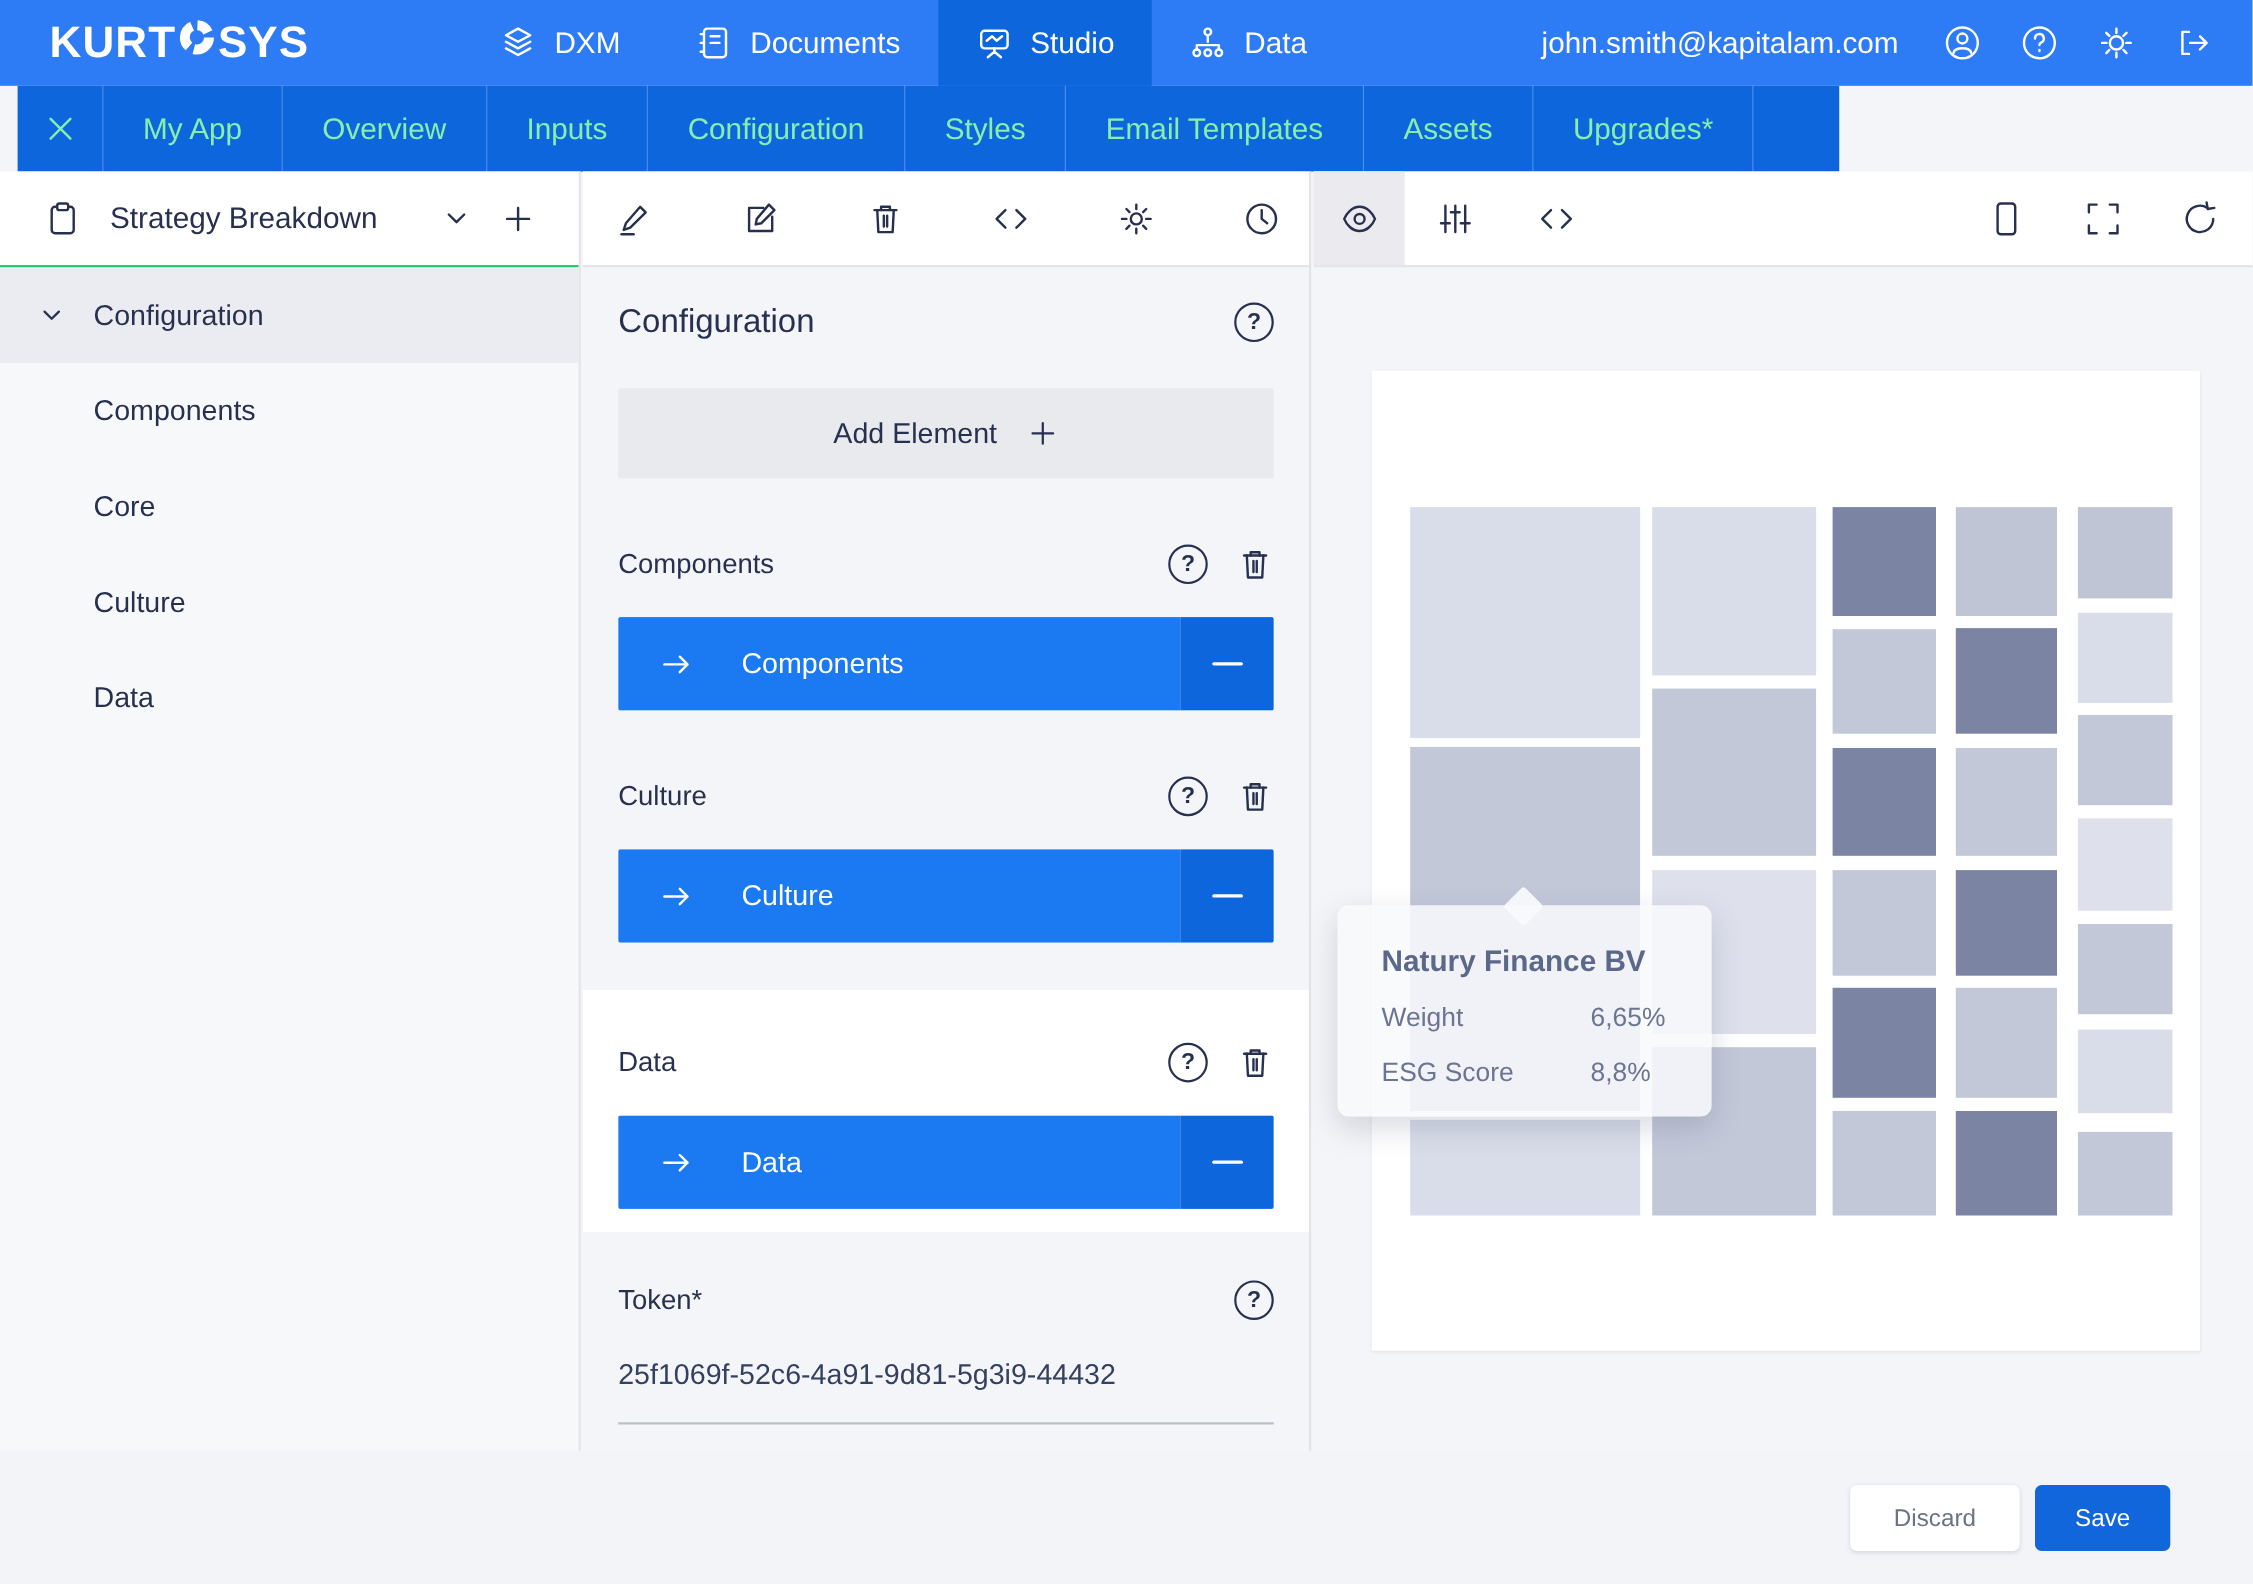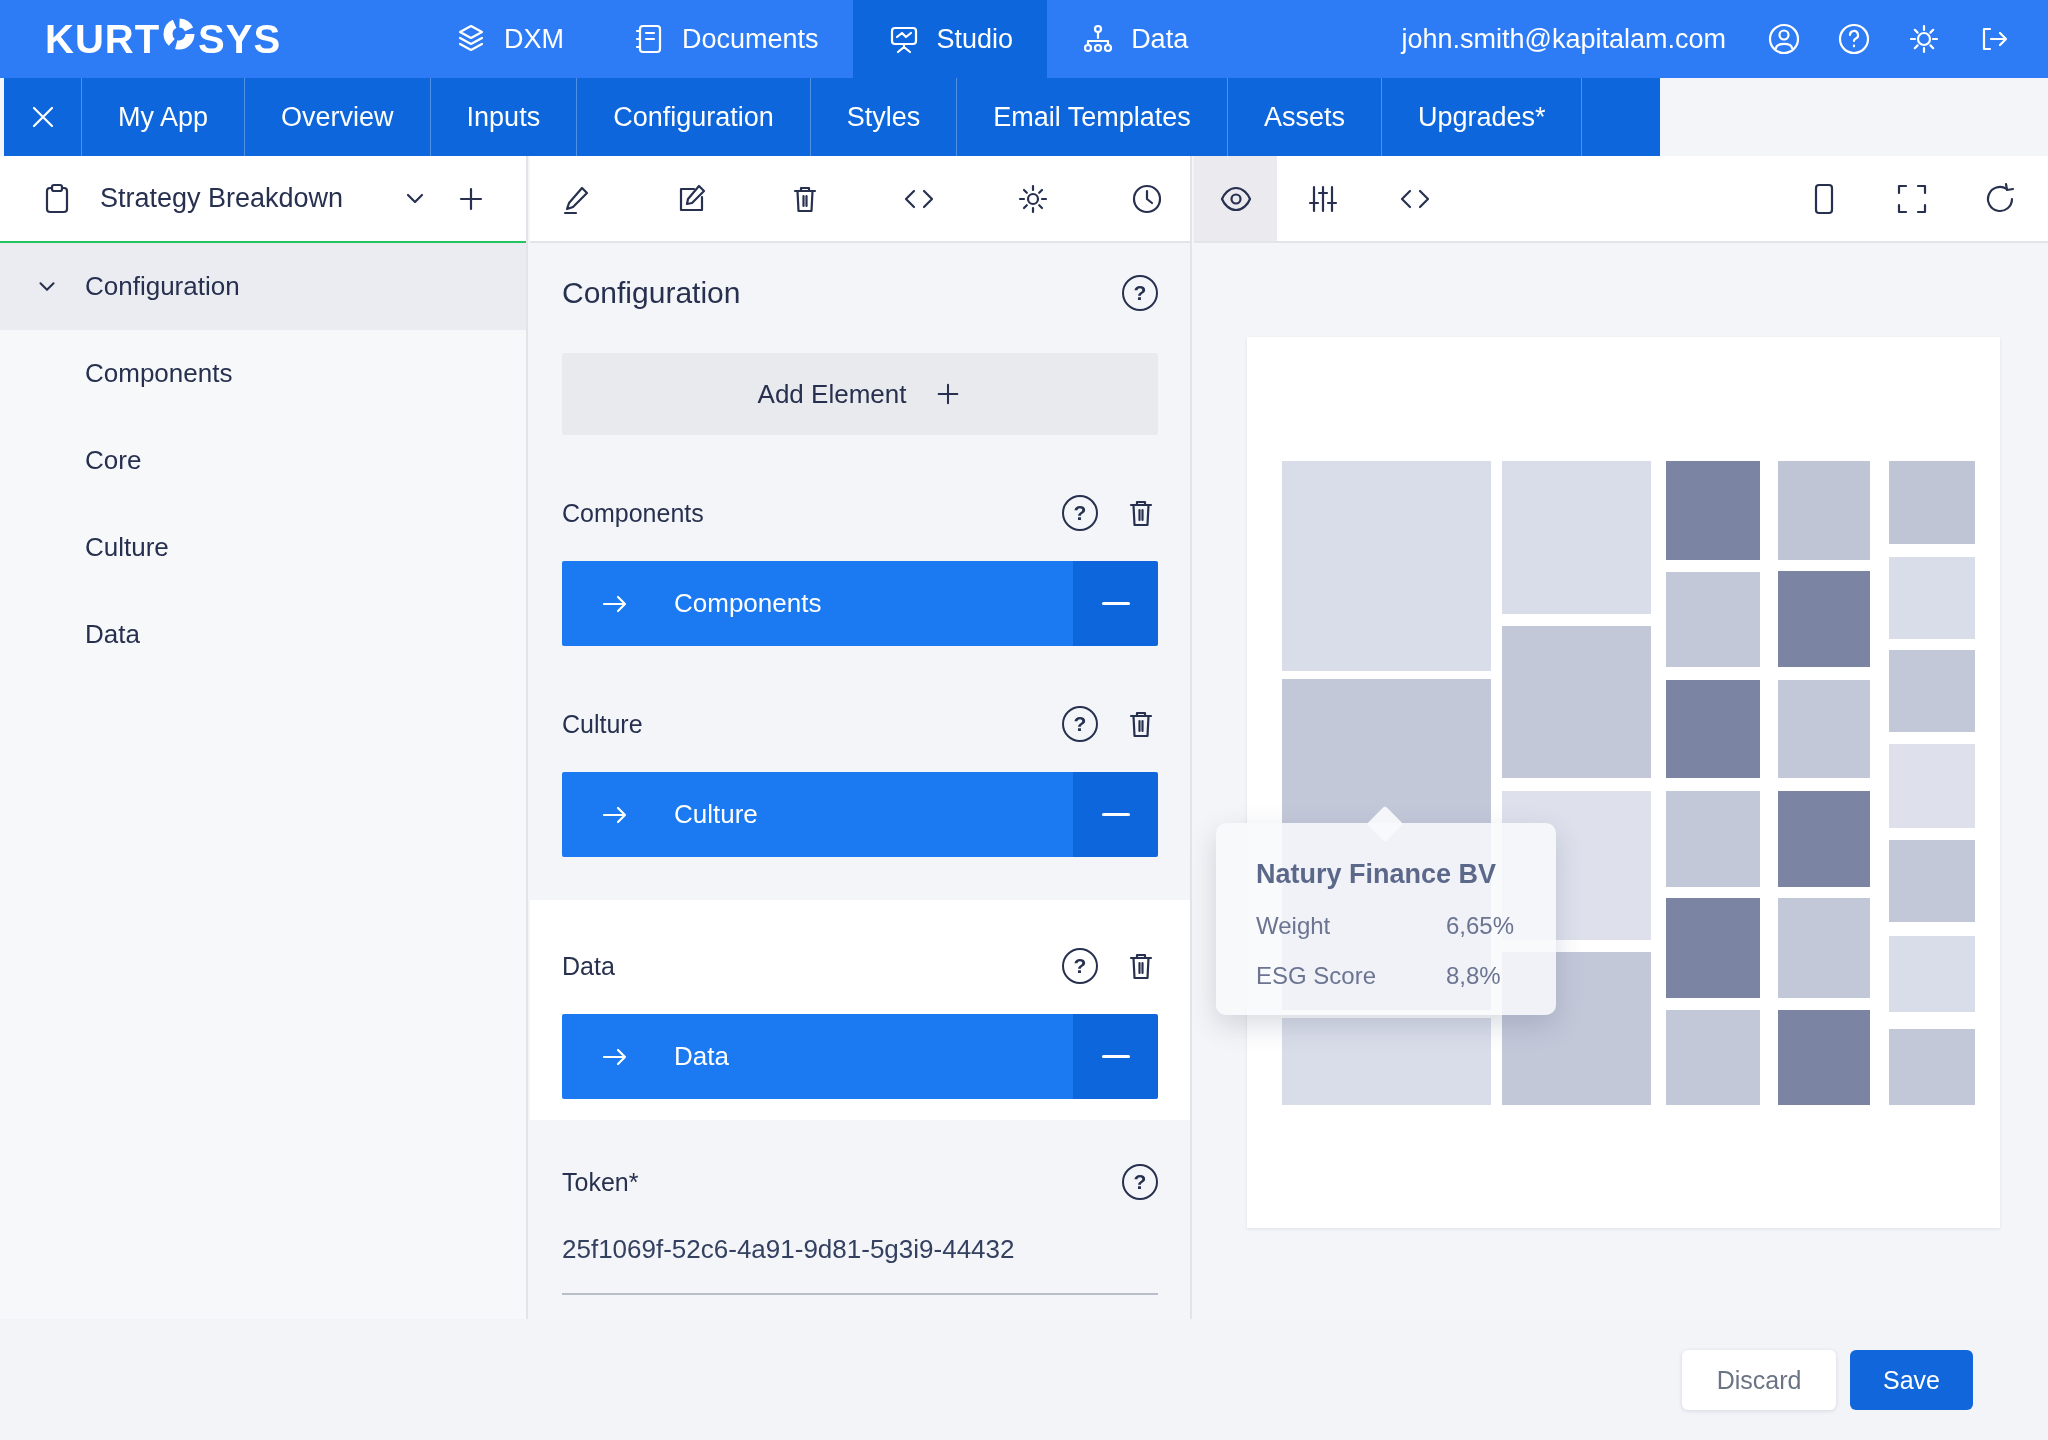--- a/index.html
+++ b/index.html
@@ -16,21 +16,21 @@
   .logo-text { font-size:40px; font-weight:bold; letter-spacing:1px; display:flex; align-items:flex-start; }
   .logo-o { width:34px; height:34px; margin:0 2px; }
   .topnav-center { display:flex; align-items:stretch; }
   .topnav-item { display:flex; align-items:center; gap:16px; padding:0 34px; font-size:27px; cursor:pointer; }
   .topnav-item.active { background:#0D66DC; }
   .topnav-right { margin-left:auto; display:flex; align-items:center; gap:34px; padding-right:36px; }
   .topnav-email { font-size:27px; margin-right:6px; }
   .nav-icbtn { width:36px; height:36px; display:flex; align-items:center; justify-content:center; cursor:pointer; }
 
   
-  .subnav { position:absolute; left:4px; top:78px; width:1656px; height:78px; background:#0D66DC; display:flex; color:#ffffff; }
+  .subnav { position:absolute; left:16px; top:78px; width:1656px; height:78px; background:#0D66DC; display:flex; color:#86efac; }
   .subnav-item { display:flex; align-items:center; padding:0 36px; font-size:27px; border-right:1px solid rgba(255,255,255,0.28); cursor:pointer; }
   .subnav-close { width:78px; justify-content:center; padding:0; }
 
   
   .workspace { position:absolute; left:0; top:156px; width:2048px; height:1163px; }
   .panel-toolbar { height:87px; background:#fff; border-bottom:2px solid #E3E4EA; display:flex; align-items:center; }
 
   
   .sidebar { position:absolute; left:0; top:0; width:528px; height:1163px; background:#F7F8FA; border-right:2px solid #E3E4EA; }
   .sidebar-header { height:87px; background:#fff; border-bottom:2px solid #22c55e; display:flex; align-items:center; padding:0 40px 0 40px; gap:26px; }
@@ -83,21 +83,21 @@
   
   .tooltip { position:absolute; left:22px; top:667px; width:340px; height:192px; background:rgba(248,249,252,0.85); border-radius:10px; box-shadow:0 10px 28px rgba(45,55,90,0.18); padding:36px 40px 0 40px; }
   .tooltip:before { content:""; position:absolute; top:-12px; left:156px; width:26px; height:26px; background:rgba(248,249,252,0.95); transform:rotate(45deg); border-radius:3px; }
   .tooltip-title { font-size:27px; font-weight:bold; color:#5C688A; }
   .tooltip-row { display:flex; margin-top:22px; font-size:24px; color:#6B7491; }
   .tooltip-row .tl { width:190px; }
 
   
   .footer { position:absolute; left:0; top:1319px; width:2048px; height:121px; background:#F3F4F8; }
   .footer-actions { position:absolute; right:75px; top:31px; display:flex; gap:14px; }
-  .btn { height:60px; border-radius:6px; display:flex; align-items:center; justify-content:center; font-size:25px; cursor:pointer; }
+  .btn { height:60px; border-radius:6px; display:flex; align-items:center; justify-content:center; font-size:22px; cursor:pointer; }
   .btn-discard { width:154px; background:#fff; color:#6B7484; box-shadow:0 1px 4px rgba(40,50,80,0.14); }
   .btn-save { width:123px; background:#1266DB; color:#fff; }
 </style>
 </head>
 <body>
 
 <div id="app">
 
   <header class="topnav">
     <div class="logo">

